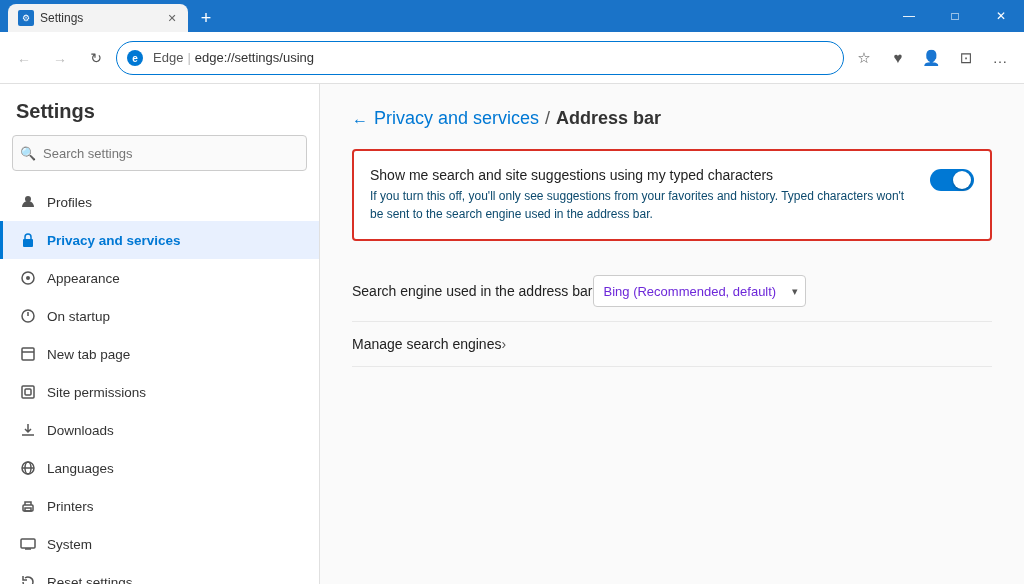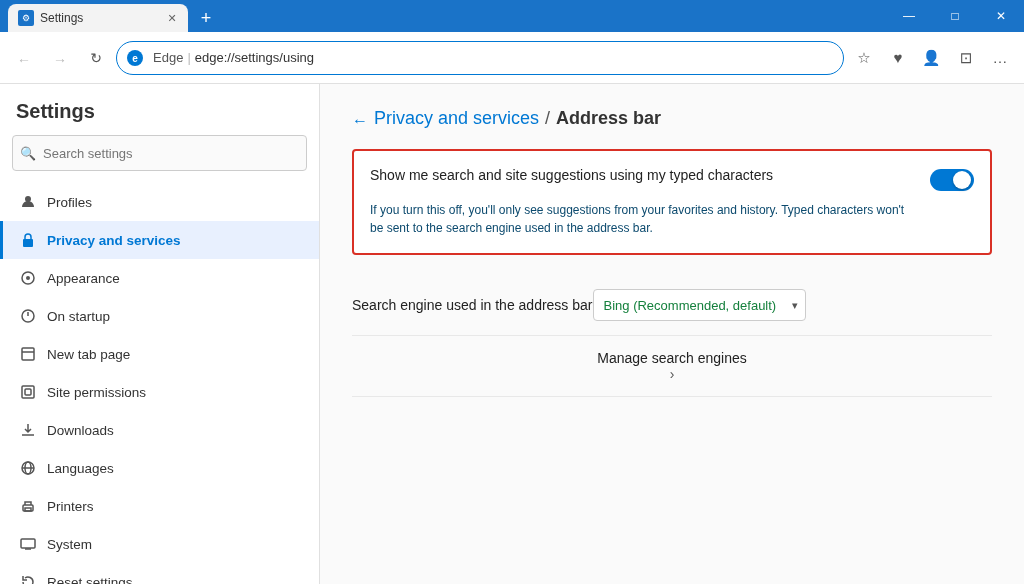--- a/index.html
+++ b/index.html
@@ -243,21 +243,21 @@
       margin-bottom: 20px;
       background: #fff;
       display: flex;
       align-items: flex-start;
       gap: 12px;
     }
     .toggle-card-content { flex: 1; }
     .toggle-card-title {
       font-size: 14px;
       color: #222;
-      margin-bottom: 18px;
+      margin-bottom: 4px;
       font-weight: 500;
     }
     .toggle-card-desc {
       font-size: 12px;
       color: #0c4a6e;
       line-height: 1.5;
     }
     
     .toggle-switch {
       width: 44px; height: 22px;
@@ -294,21 +294,21 @@
       display: flex;
       align-items: center;
       gap: 4px;
     }
     .dropdown-select {
       height: 32px;
       border: 1px solid #ccc;
       border-radius: 4px;
       padding: 0 28px 0 10px;
       font-size: 13px;
-      color: #15803d;
+      color: #6d28d9;
       background: #fff;
       appearance: none;
       cursor: pointer;
       min-width: 200px;
     }
     .dropdown-wrapper {
       position: relative;
       display: flex;
       align-items: center;
     }
@@ -506,19 +506,19 @@
     <div class="settings-row">
       <span class="settings-row-label">Search engine used in the address bar</span>
       <div class="settings-row-control dropdown-wrapper">
         <select class="dropdown-select">
           <option>Bing (Recommended, default)</option>
         </select>
         <span class="dropdown-arrow">▾</span>
       </div>
     </div>
 
-    <div class="settings-row" style="cursor:pointer;flex-direction:column;">
+    <div class="settings-row" style="cursor:pointer;">
       <span class="settings-row-label">Manage search engines</span>
       <span class="chevron-right">›</span>
     </div>
   </div>
 
 </div>
 
 </body></html>

